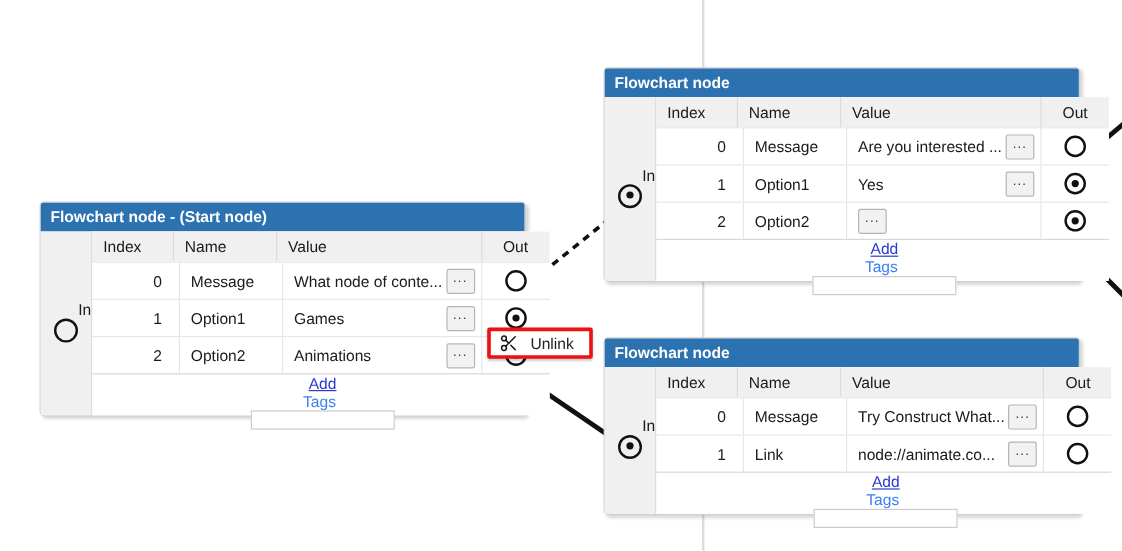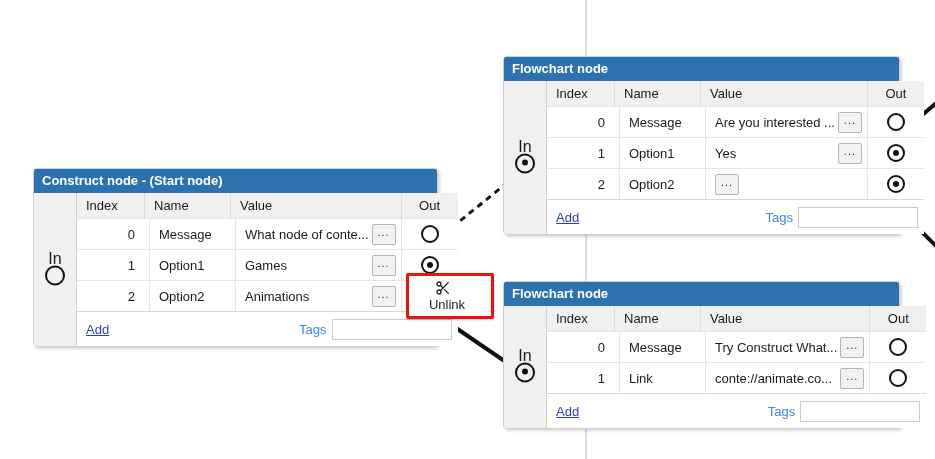--- a/index.html
+++ b/index.html
@@ -72,23 +72,24 @@
     background: #f0f0f0;
   }
   .in-stack {
     position: absolute;
     left: 0; right: 0;
     top: 50%;
     transform: translateY(-50%);
     text-align: center;
   }
   .in-label {
-    font-size: 16px;
+    font-size: 13px;
     color: #1a1a1a;
     line-height: 14px;
+    text-align: right;
   }
   .port {
     width: 20px; height: 20px;
     border: 2px solid #111111;
     border-radius: 50%;
     box-sizing: border-box;
     display: inline-block;
     background: transparent;
   }
   .port.small {
@@ -167,21 +168,21 @@
     justify-content: center;
     margin-right: 5px;
     letter-spacing: 1px;
     padding-bottom: 4px;
     box-sizing: border-box;
   }
 
   
   .grid-foot {
     display: flex;
-    flex-direction: row;
+    flex-direction: column;
     align-items: center;
     height: 34px;
     background: #ffffff;
     border-top: 1px solid #d8d8d8;
     padding: 0 6px 0 9px;
   }
   .add-link {
     color: #2b3ad0;
     text-decoration: underline;
     font-size: 13px;
@@ -243,21 +244,21 @@
     <line x1="409" y1="262" x2="528" y2="166" stroke="#111111" stroke-width="3" stroke-dasharray="6 5"></line>
 
     <line x1="409" y1="296" x2="528" y2="377" stroke="#111111" stroke-width="4"></line>
 
     <line x1="876" y1="154" x2="940" y2="100" stroke="#111111" stroke-width="4"></line>
 
     <line x1="876" y1="186" x2="940" y2="250" stroke="#111111" stroke-width="4"></line>
   </svg>
 
   <div class="node" style="left:33px; top:168px; width:405px;">
-    <div class="node-title">Construct node - (Start node)</div>
+    <div class="node-title">Flowchart node - (Start node)</div>
     <div class="node-body">
       <div class="in-col">
         <div class="in-stack">
           <div class="in-label">In</div>
           <div class="port"></div>
         </div>
       </div>
       <div class="grid">
         <div class="grid-head">
           <div class="cell c-index">Index</div>
@@ -400,39 +401,39 @@
           </div>
           <div class="cell c-out">
             <span class="port small"></span>
           </div>
         </div>
 
         <div class="grid-row">
           <div class="cell c-index">1</div>
           <div class="cell c-name">Link</div>
           <div class="cell c-value">
-            <span class="val-text">conte://animate.co...</span>
+            <span class="val-text">node://animate.co...</span>
             <span class="ellipsis-btn">...</span>
           </div>
           <div class="cell c-out">
             <span class="port small"></span>
           </div>
         </div>
 
         <div class="grid-foot">
           <span class="add-link">Add</span>
           <span class="foot-spacer"></span>
           <span class="tags-label">Tags</span>
           <input class="tags-input" type="text" value="" style="">
         </div>
       </div>
     </div>
   </div>
 
-  <div class="ctx-menu" style="left:406px; top:273px; width:88px; height:46px;flex-direction:column;">
+  <div class="ctx-menu" style="left:406px; top:273px; width:88px; height:26px;">
     <span class="ctx-icon">
       <svg width="16" height="16" viewBox="0 0 24 24" fill="none" stroke="#1a1a1a" stroke-width="1.9" stroke-linecap="round" stroke-linejoin="round">
         <circle cx="6" cy="6" r="3"></circle>
         <circle cx="6" cy="18" r="3"></circle>
         <line x1="20" y1="4" x2="8.12" y2="15.88"></line>
         <line x1="14.47" y1="14.48" x2="20" y2="20"></line>
         <line x1="8.12" y1="8.12" x2="12" y2="12"></line>
       </svg>
     </span>
     <span class="ctx-label">Unlink</span>

